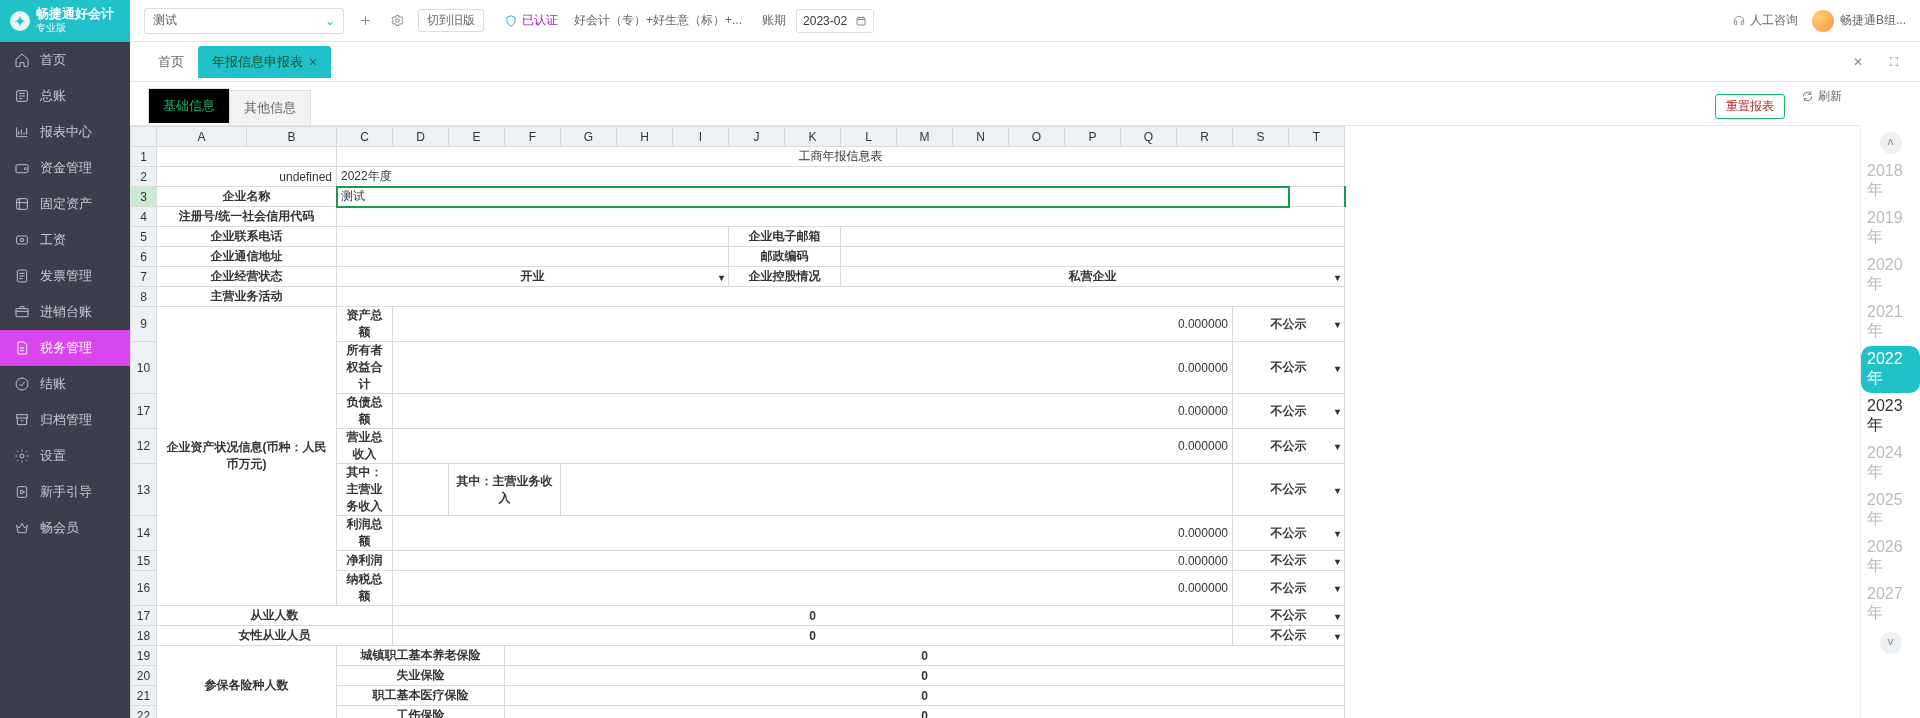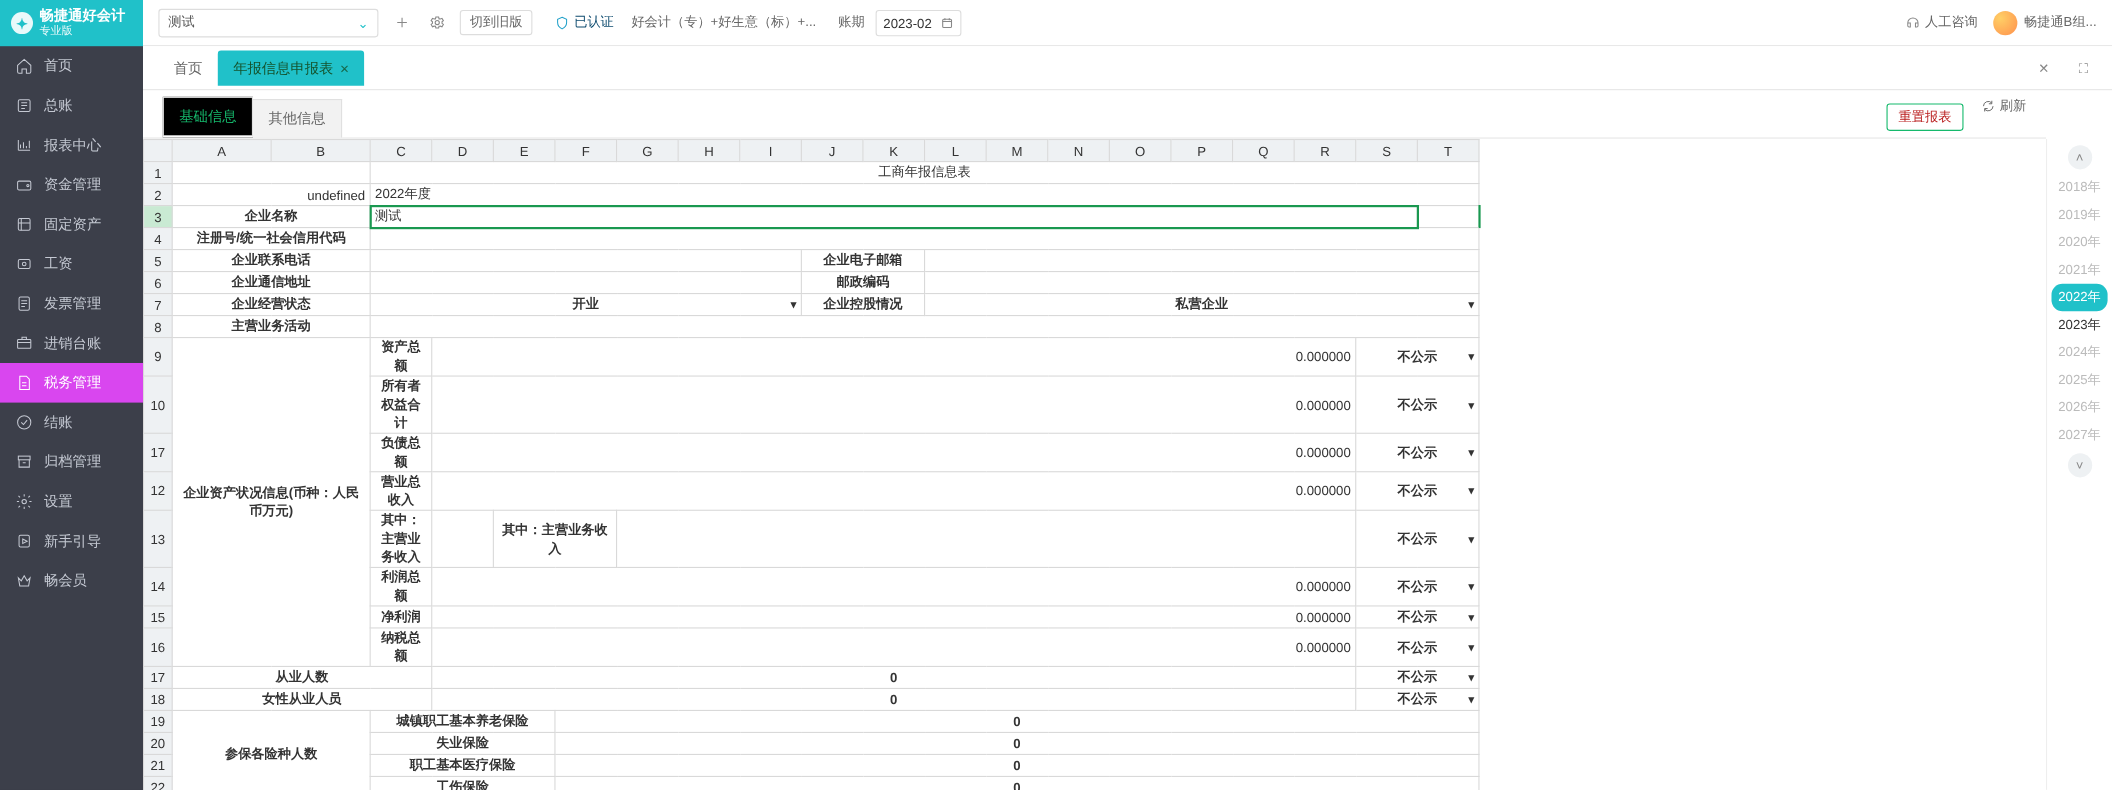--- a/index.html
+++ b/index.html
@@ -17,21 +17,21 @@
   .nav-item.active { background:#d946ef; color:#fff; }
   .nav-icon { width:16px; height:16px; display:inline-flex; align-items:center; justify-content:center; }
   .nav-icon svg { width:16px; height:16px; fill:none; stroke:currentColor; stroke-width:1.4; }
 
   
   .topbar { position:fixed; left:130px; right:0; top:0; height:42px; background:#fff; border-bottom:1px solid #e6e6e6; display:flex; align-items:center; padding:0 14px; gap:10px; }
   .org-select { width:200px; height:26px; border:1px solid #ddd; border-radius:3px; display:flex; align-items:center; padding:0 8px; justify-content:space-between; color:#555; cursor:pointer; }
   .tb-icon-btn { width:22px; height:22px; display:flex; align-items:center; justify-content:center; cursor:pointer; color:#888; border-radius:3px; }
   .tb-icon-btn svg { width:15px; height:15px; fill:none; stroke:currentColor; stroke-width:1.6; }
   .switch-btn { padding:2px 8px; border:1px solid #ddd; border-radius:3px; color:#666; cursor:pointer; font-size:12px; }
-  .cert-badge { display:flex; align-items:center; gap:4px; color:#0c4a6e; font-size:12px; margin-left:10px; }
+  .cert-badge { display:flex; align-items:center; gap:4px; color:#a21caf; font-size:12px; margin-left:10px; }
   .cert-badge svg { width:14px; height:14px; stroke:#20a0c9; fill:none; stroke-width:1.6; }
   .plan-text { color:#666; font-size:12px; margin-left:6px; }
   .period-label { color:#666; font-size:12px; margin-left:10px; }
   .period-sel { height:24px; border:1px solid #ddd; border-radius:3px; display:flex; align-items:center; padding:0 6px; gap:8px; cursor:pointer; }
   .top-right { margin-left:auto; display:flex; align-items:center; gap:14px; color:#666; }
   .avatar { width:22px; height:22px; border-radius:50%; background:radial-gradient(circle at 30% 30%, #ffcf66, #ff914d); }
 
   
   .tabstrip { position:fixed; left:130px; right:0; top:42px; height:40px; background:#fff; border-bottom:1px solid #e6e6e6; display:flex; align-items:center; padding-left:14px; }
   .tab { height:32px; display:flex; align-items:center; padding:0 14px; font-size:13px; color:#666; cursor:pointer; gap:6px; }
@@ -62,21 +62,21 @@
   tr.active-row td.rownum { background:#c9ead3; }
   td.active-cell { outline:2px solid #1a9850; outline-offset:-1px; position:relative; z-index:3; }
   td.sel-edge-r { border-right:2px solid #1a9850 !important; }
   td.input-like { text-align:left; }
   td.dd { position:relative; }
   td.dd::after { content:"▾"; position:absolute; right:4px; top:50%; transform:translateY(-50%); font-size:10px; color:#333; }
 
   
   .year-rail { position:fixed; right:0; top:126px; bottom:0; width:60px; background:#fff; border-left:1px solid #eee; display:flex; flex-direction:column; align-items:center; padding-top:6px; gap:4px; }
   .year-nav { width:22px; height:22px; border-radius:50%; background:#eef1f3; display:flex; align-items:center; justify-content:center; color:#888; cursor:pointer; font-size:12px; }
-  .year-item { font-size:12px; color:#bbb; padding:4px 6px; cursor:pointer; border-radius:10px; }
+  .year-item { font-size:16px; color:#bbb; padding:4px 6px; cursor:pointer; border-radius:10px; }
   .year-item.enabled { color:#333; }
   .year-item.active { background:#20c1c9; color:#fff; }
 </style>
 </head>
 <body>
 
 <div class="sidebar">
   <div class="brand">
     <div class="brand-logo">✦</div>
     <div>

